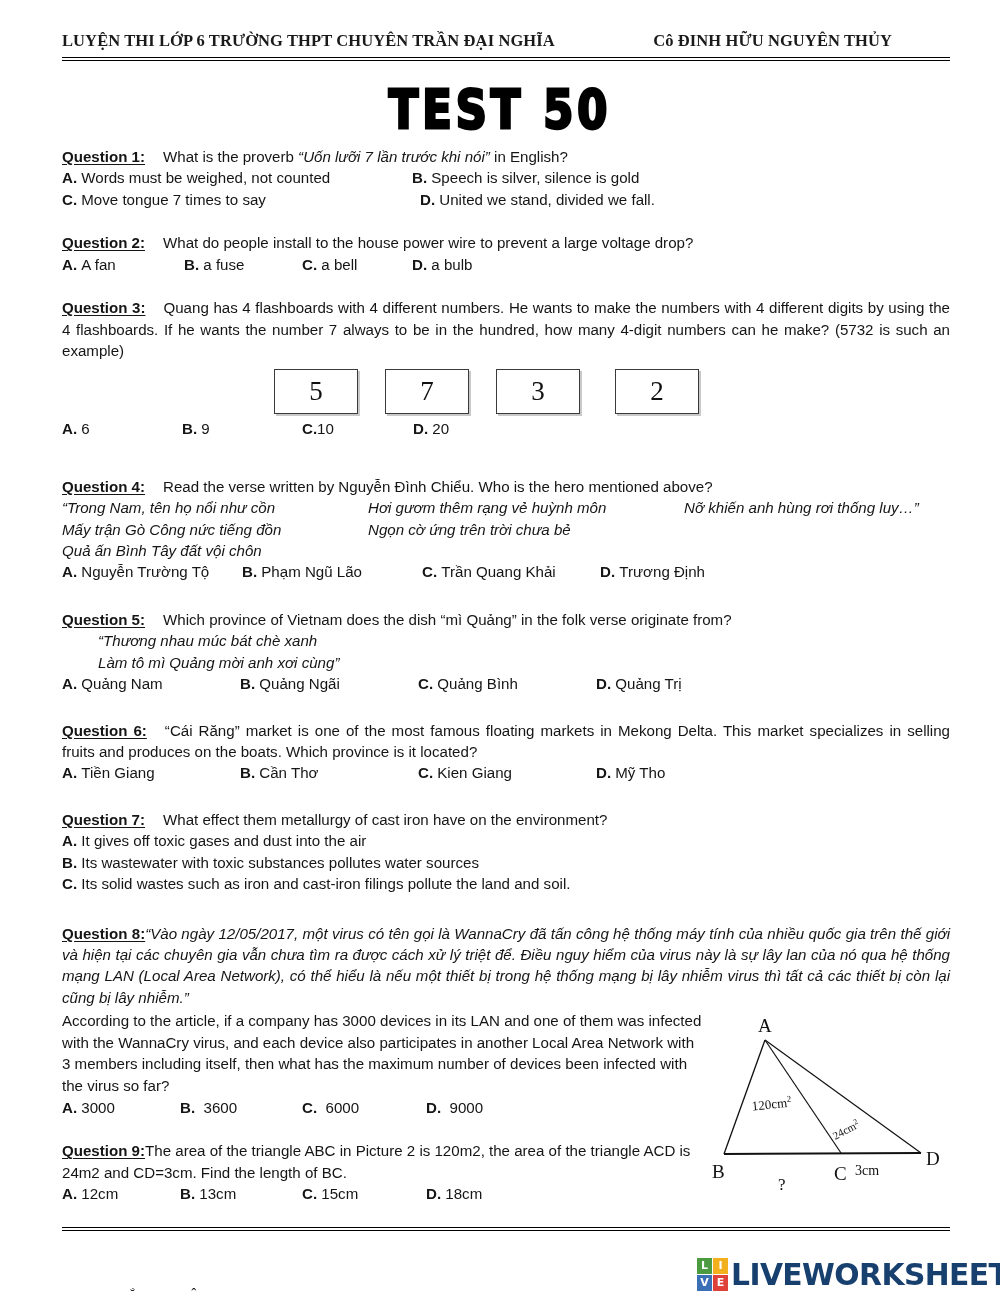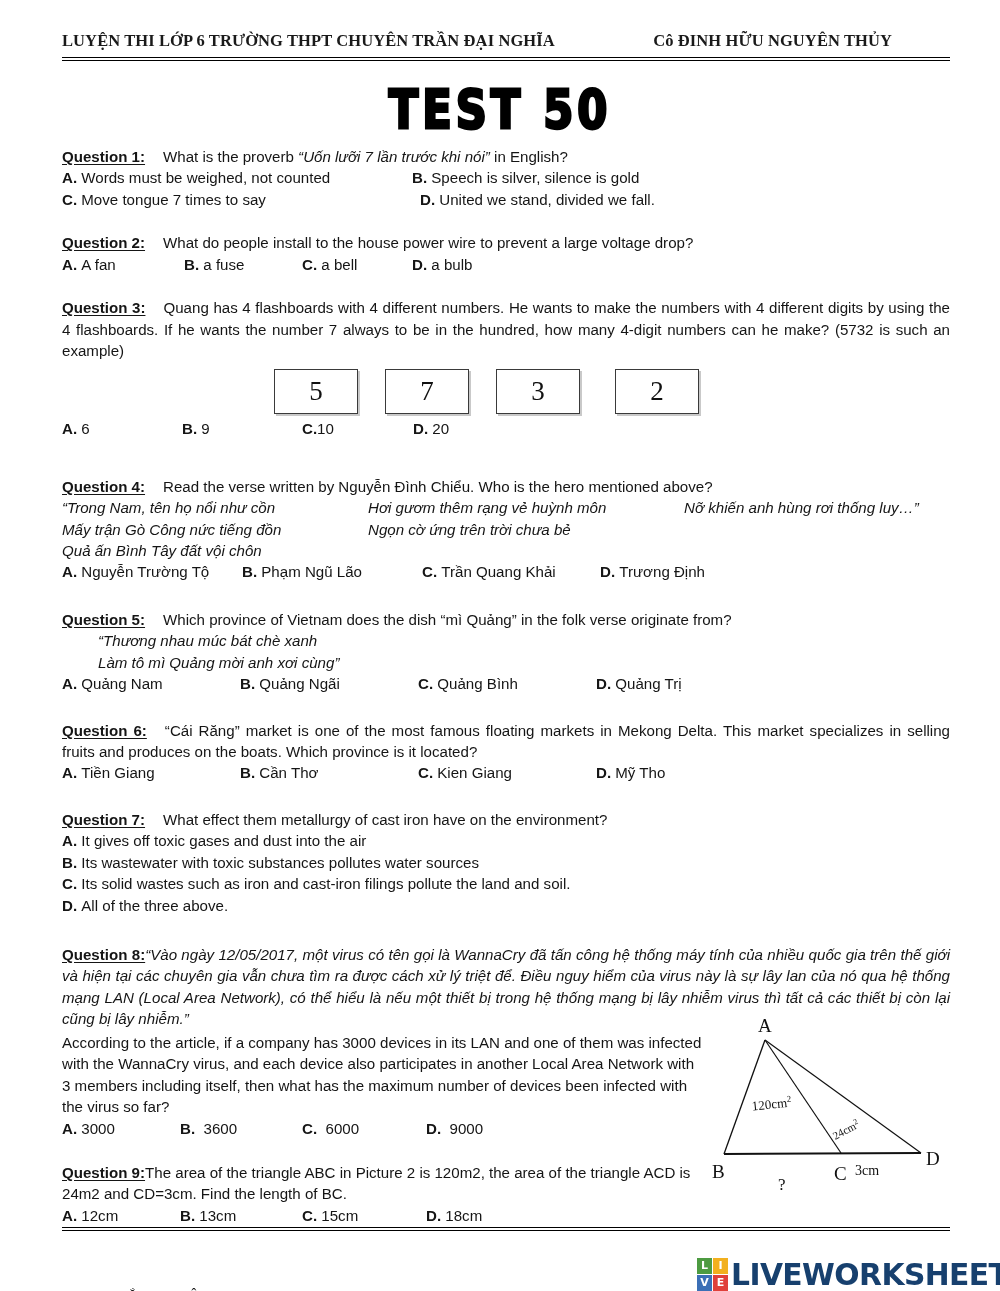--- a/index.html
+++ b/index.html
@@ -325,21 +325,20 @@
     </div>
 
     <div class="qblock" style="margin-top:25px">
       <div class="qstem">
         <span class="qlabel qlabel-inline">Question 7:</span><span class="gap"></span><span>What effect them metallurgy of cast iron have on the environment?</span>
       </div>
       <div class="opts-stack">
         <div class="opt"><span class="opt-letter">A.</span>&nbsp;<span>It gives off toxic gases and dust into the air</span></div>
         <div class="opt"><span class="opt-letter">B.</span>&nbsp;<span>Its wastewater with toxic substances pollutes water sources</span></div>
         <div class="opt"><span class="opt-letter">C.</span>&nbsp;<span>Its solid wastes such as iron and cast-iron filings pollute the land and soil.</span></div>
-        <div class="opt"><span class="opt-letter">D.</span>&nbsp;<span>All of the three above.</span></div>
       </div>
     </div>
 
     <div class="qblock" style="margin-top:28px">
       <div class="viet-para">
         <span class="qlabel qlabel-inline" style="font-style:normal">Question 8:</span><span class="gap"></span><span>“Vào ngày 12/05/2017, một virus có tên gọi là WannaCry đã tấn công hệ thống máy tính của nhiều quốc gia trên thế giới và hiện tại các chuyên gia vẫn chưa tìm ra được cách xử lý triệt để. Điều nguy hiểm của virus này là sự lây lan của nó qua hệ thống mạng LAN (Local Area Network), có thể hiểu là nếu một thiết bị trong hệ thống mạng bị lây nhiễm virus thì tất cả các thiết bị còn lại cũng bị lây nhiễm.”</span>
       </div>
       <div class="narrow" style="margin-top:2px">According to the article, if a company has 3000 devices in its LAN and one of them was infected with the WannaCry virus, and each device also participates in another Local Area Network with 3 members including itself, then what has the maximum number of devices been infected with the virus so far?</div>
       <div class="opts" style="margin-top:1px">
         <div class="opt" style="width:118px"><span class="opt-letter">A.</span>&nbsp;<span>3000</span></div>

